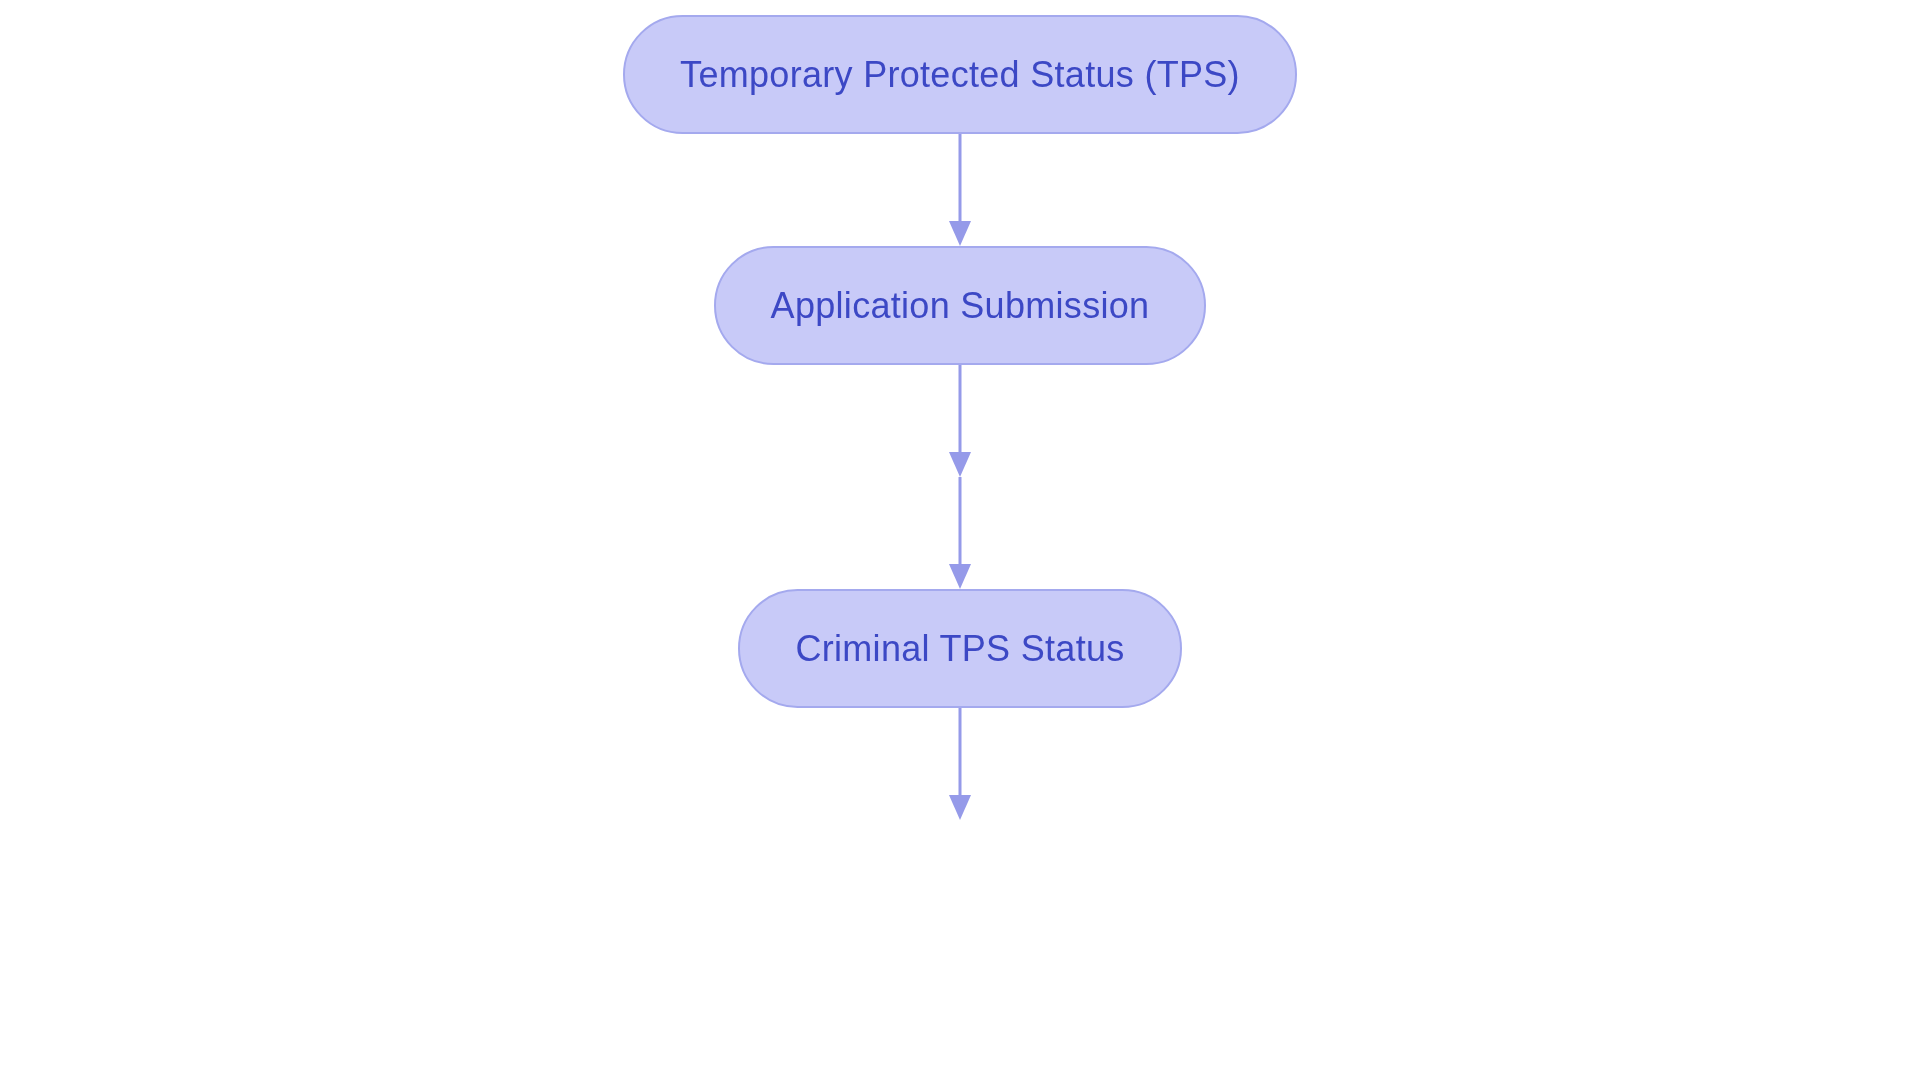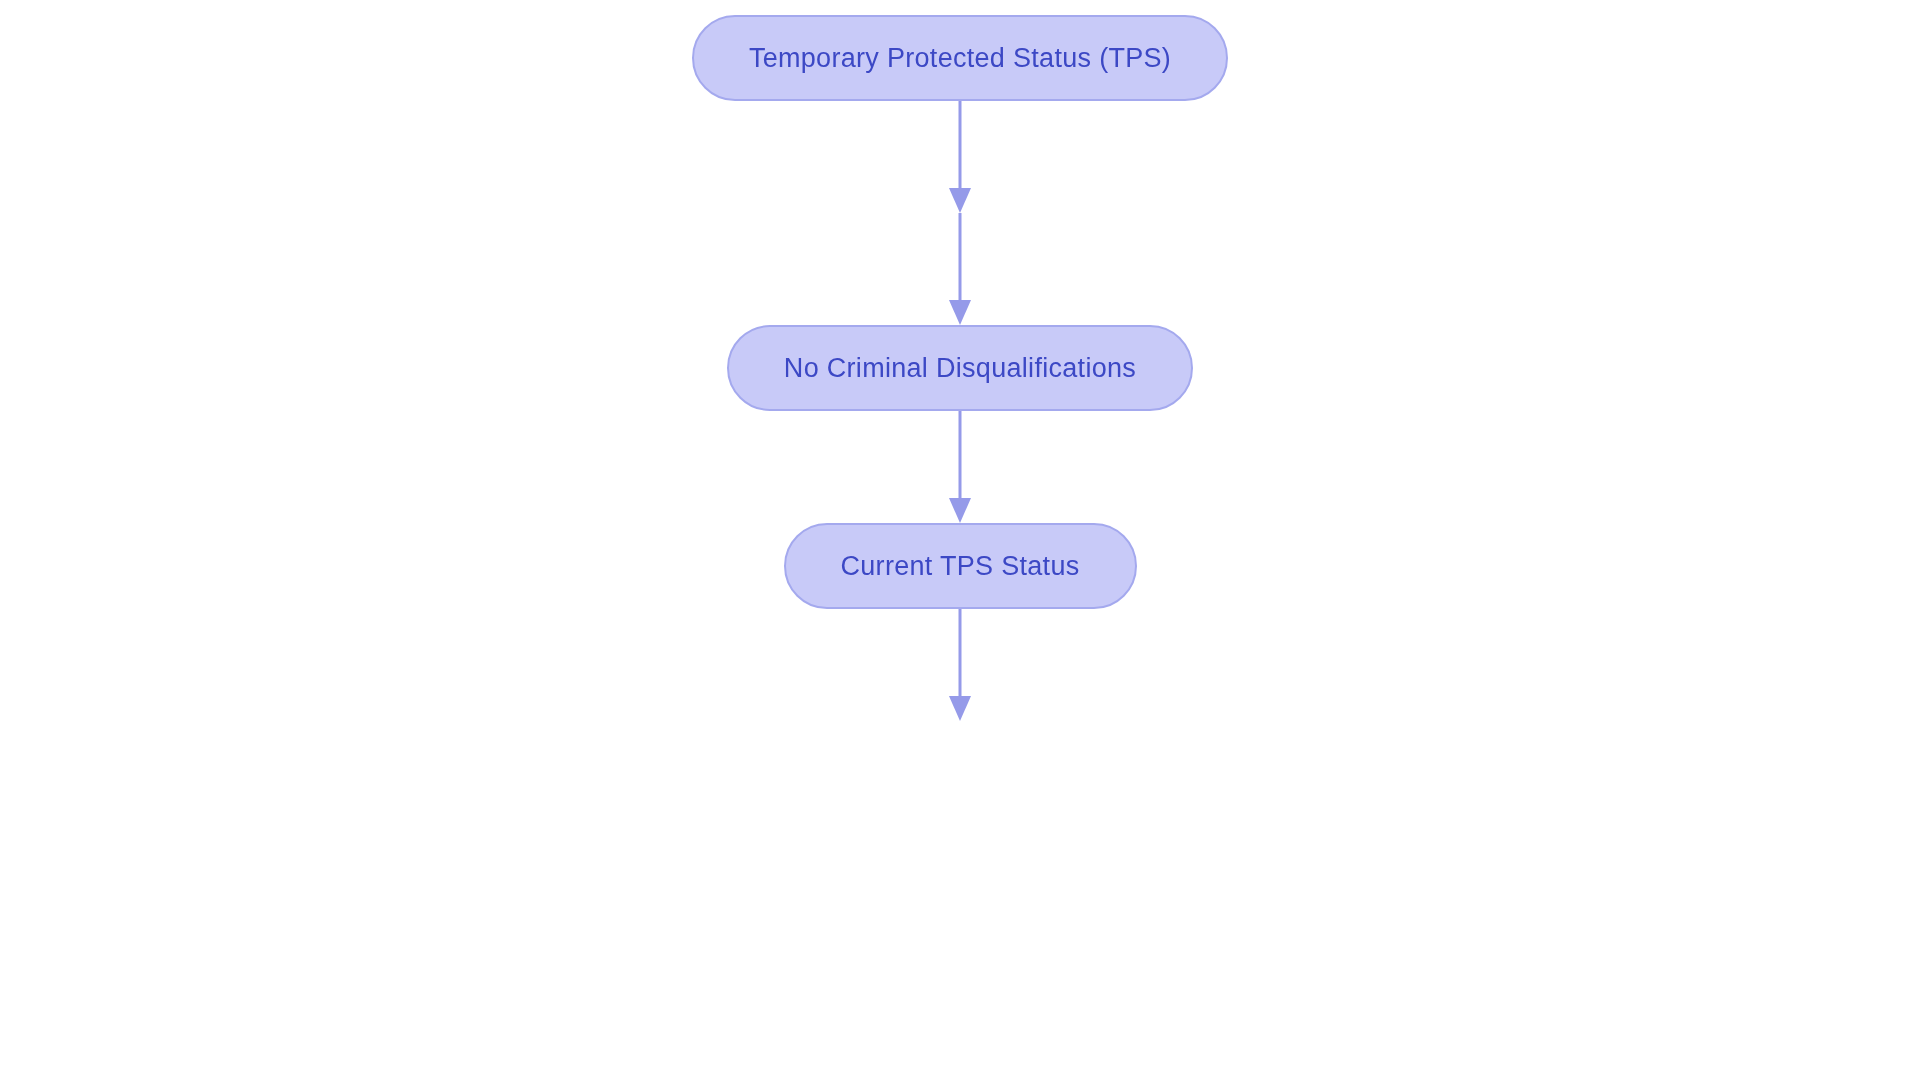--- a/index.html
+++ b/index.html
@@ -19,31 +19,31 @@
     height: 1083px;
     box-sizing: border-box;
     padding-top: 15px;
     display: flex;
     flex-direction: column;
     align-items: center;
     background: var(--bg-color, #ffffff);
   }
   .node {
     flex: 0 0 auto;
-    height: 86px;
+    height: 119px;
     box-sizing: border-box;
     border-radius: 60px;
     background: var(--node-fill, #c8caf8);
     border: 2px solid var(--node-border, #a4a9ee);
     color: var(--text-color, #3c48c5);
     display: flex;
     align-items: center;
     justify-content: center;
     padding: 0 55px;
-    font-size: 27px;
+    font-size: 36px;
     letter-spacing: 0.3px;
     white-space: nowrap;
     text-align: right;
   }
   .connector {
     position: relative;
     flex: 0 0 auto;
     width: 26px;
     height: 112px;
   }
@@ -73,34 +73,34 @@
 
 <div class="canvas">
 
   <div class="node">Temporary Protected Status (TPS)</div>
 
   <div class="connector">
     <div class="stem"></div>
     <div class="head"></div>
   </div>
 
+  <div class="node">Application Submission</div>
 
   <div class="connector">
     <div class="stem"></div>
     <div class="head"></div>
   </div>
 
-  <div class="node">No Criminal Disqualifications</div>
 
   <div class="connector">
     <div class="stem"></div>
     <div class="head"></div>
   </div>
 
-  <div class="node">Current TPS Status</div>
+  <div class="node">Criminal TPS Status</div>
 
   <div class="connector">
     <div class="stem"></div>
     <div class="head"></div>
   </div>
 
 
 </div>
 
 </body></html>

